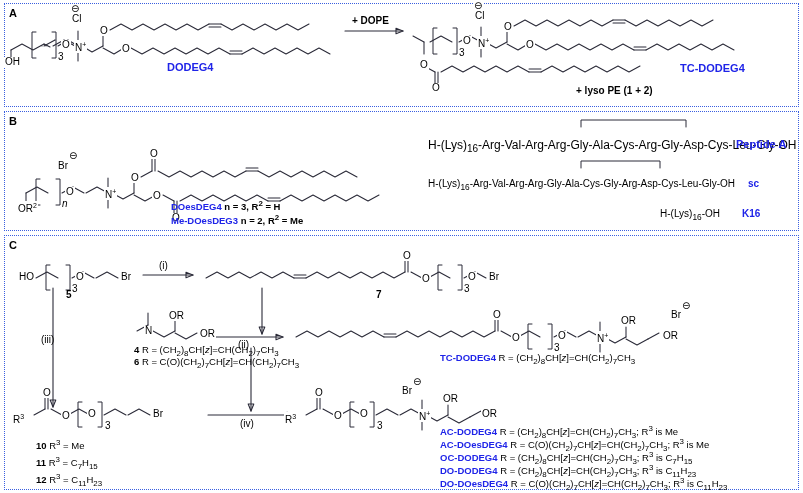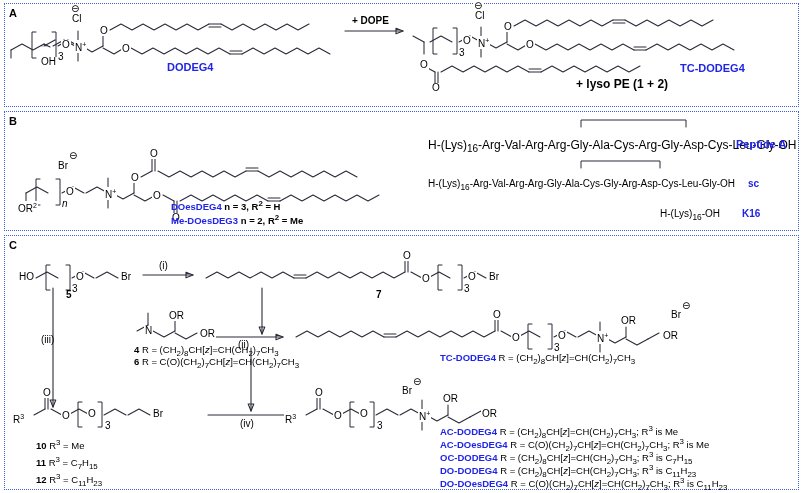--- a/index.html
+++ b/index.html
@@ -286,21 +286,21 @@
 
     <line x1="422" y1="412" x2="422" y2="400"></line>
     <line x1="422" y1="418" x2="422" y2="430"></line>
 
     <polyline points="426,415 437,421 448,415"></polyline>
     <line x1="448" y1="415" x2="448" y2="405"></line>
     <polyline points="448,417 459,423 470,417"></polyline>
     <polyline points="470,417 481,411"></polyline>
   </svg>
 
-  <span class="atom" style="left:4px;top:57px;margin-left:36px;">OH</span>
+  <span class="atom" style="left:4px;top:57px;">OH</span>
   <span class="atom" style="left:61px;top:40px;">O</span>
   <span class="atom tiny" style="left:57px;top:52px;">3</span>
   <span class="atom" style="left:74px;top:40px;"><span>N</span><span class="sup">+</span></span>
   <span class="atom" style="left:71px;top:14px;"><span>Cl</span></span>
   <span class="atom tiny" style="left:70px;top:4px;">⊖</span>
   <span class="atom" style="left:99px;top:26px;">O</span>
   <span class="atom" style="left:121px;top:44px;">O</span>
   <span class="t b" style="left:167px;top:62px;font-size:11px;color:#1f24e8;">DODEG4</span>
 
   <span class="t b" style="left:352px;top:16px;font-size:10px;">+ DOPE</span>
@@ -308,21 +308,21 @@
   <span class="atom" style="left:462px;top:36px;">O</span>
   <span class="atom tiny" style="left:458px;top:48px;">3</span>
   <span class="atom" style="left:477px;top:36px;"><span>N</span><span class="sup">+</span></span>
   <span class="atom" style="left:474px;top:11px;">Cl</span>
   <span class="atom tiny" style="left:473px;top:1px;">⊖</span>
   <span class="atom" style="left:503px;top:22px;">O</span>
   <span class="atom" style="left:525px;top:40px;">O</span>
   <span class="atom" style="left:419px;top:60px;">O</span>
   <span class="atom" style="left:431px;top:83px;">O</span>
   <span class="t b" style="left:680px;top:63px;font-size:11px;color:#1f24e8;">TC-DODEG4</span>
-  <span class="t b" style="left:576px;top:78px;font-size:12px;">+ lyso PE (1 + 2)</span>
+  <span class="t b" style="left:576px;top:86px;font-size:10px;">+ lyso PE (1 + 2)</span>
 
   <span class="atom" style="left:17px;top:201px;"><span>OR</span><span class="sup">2</span></span>
   <span class="atom" style="left:65px;top:187px;">O</span>
   <span class="atom tiny ital" style="left:61px;top:199px;">n</span>
   <span class="atom" style="left:104px;top:187px;"><span>N</span><span class="sup">+</span></span>
   <span class="atom" style="left:57px;top:161px;">Br</span>
   <span class="atom tiny" style="left:68px;top:151px;">⊖</span>
   <span class="atom" style="left:130px;top:173px;">O</span>
   <span class="atom" style="left:149px;top:149px;">O</span>
   <span class="atom" style="left:152px;top:191px;">O</span>

